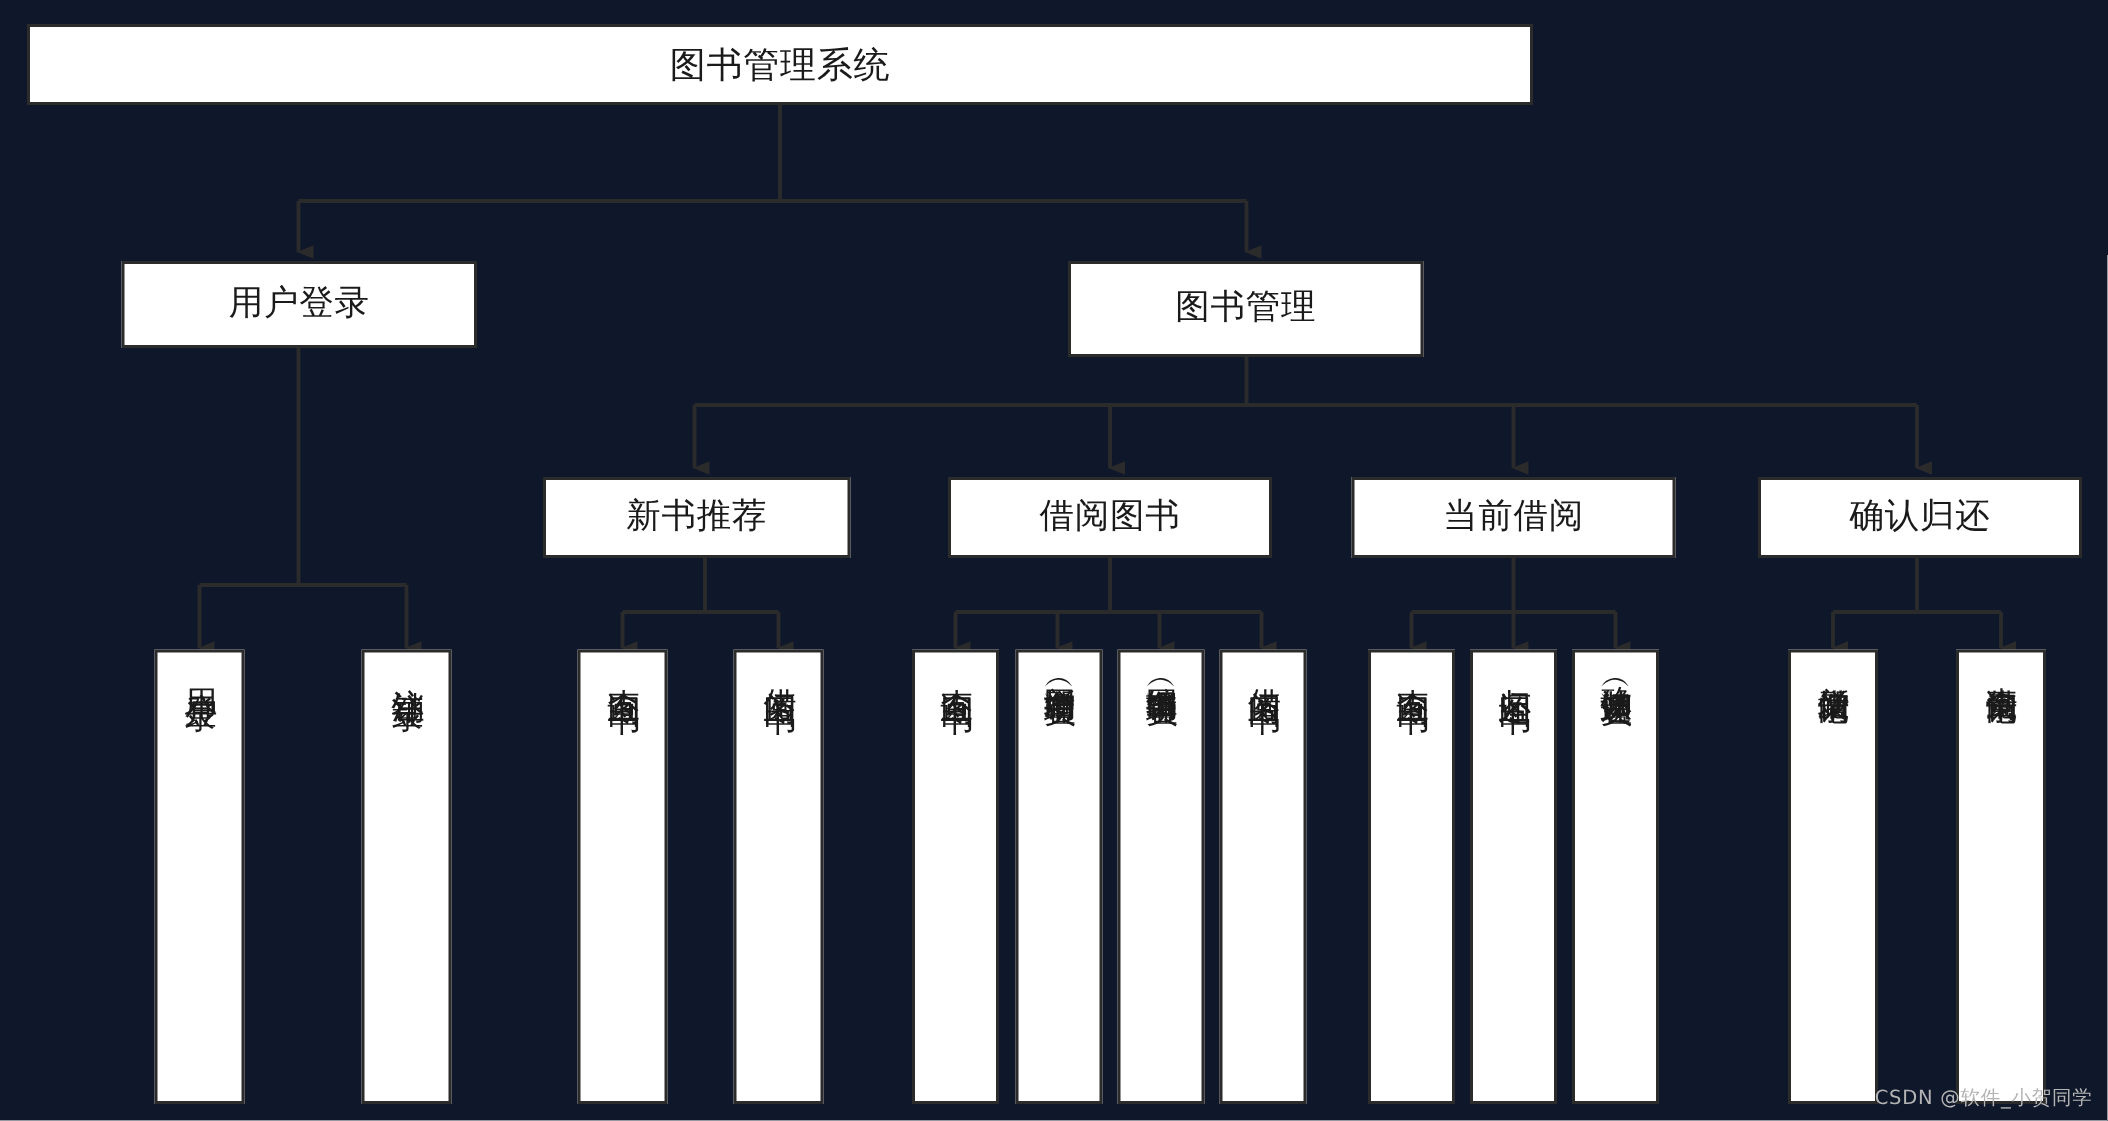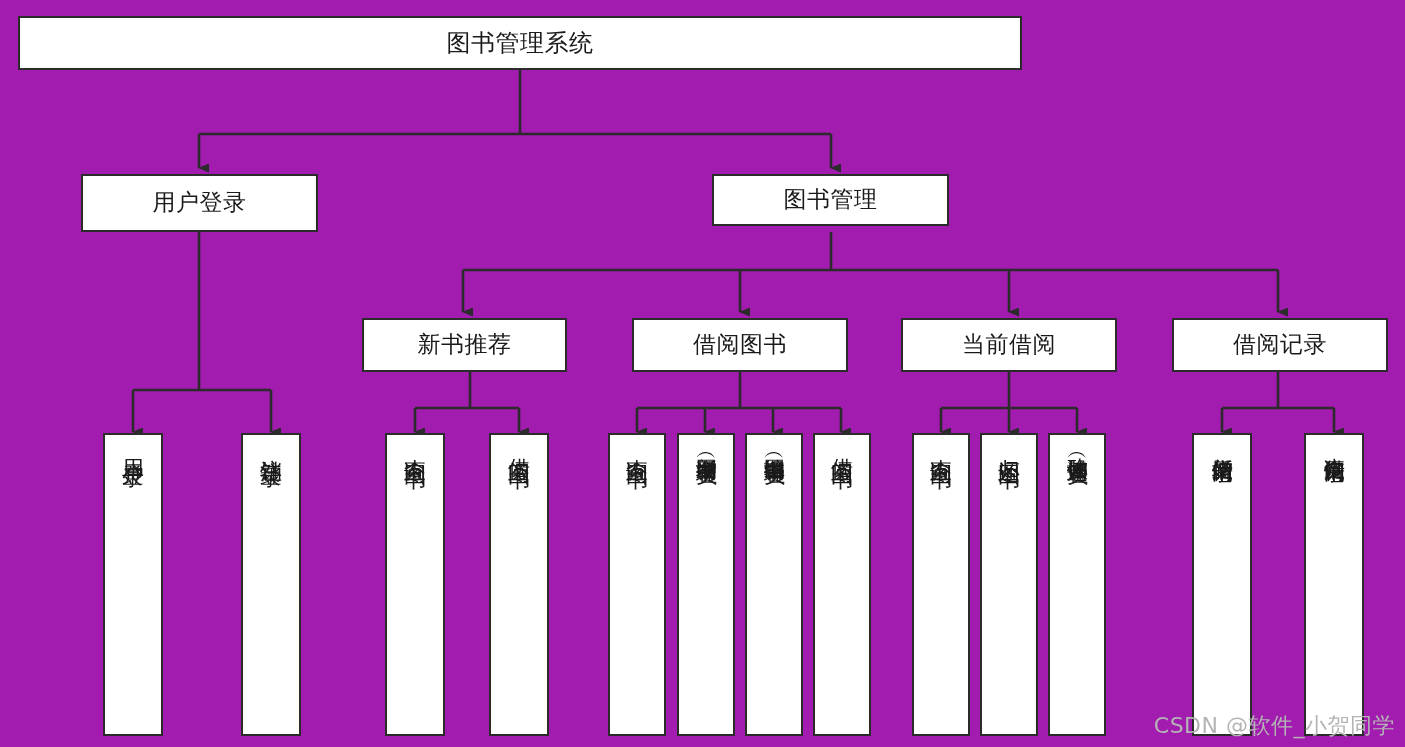--- a/index.html
+++ b/index.html
@@ -8,21 +8,21 @@
     padding: 0;
     background: #ffffff;
   }
   body {
     font-family: "DejaVu Sans", "Liberation Sans", sans-serif;
   }
   #diagram-root {
     position: relative;
     width: 1405px;
     height: 747px;
-    background: #a21caf;
+    background: #0f172a;
     overflow: hidden;
   }
   #edges-layer {
     position: absolute;
     left: 0;
     top: 0;
     width: 1405px;
     height: 747px;
     pointer-events: none;
   }
@@ -65,21 +65,21 @@
     white-space: nowrap;
   }
   .node.vert.tall-text .node-label {
     font-size: 21px;
     letter-spacing: 1px;
   }
   #watermark {
     position: absolute;
     right: 10px;
     bottom: 6px;
-    font-size: 22px;
+    font-size: 13px;
     color: #b4b4b4;
     letter-spacing: 0.5px;
     white-space: nowrap;
     font-family: "DejaVu Sans", "Liberation Sans", sans-serif;
   }
 </style>
 </head>
 <body>
 
 <div id="diagram-root">
@@ -135,38 +135,38 @@
   </svg>
 
   <div class="node horiz" id="node-root" style="left:18px; top:16px; width:1004px; height:54px;">
     <span class="node-label">图书管理系统</span>
   </div>
 
   <div class="node horiz" style="left:81px; top:174px; width:237px; height:58px;">
     <span class="node-label">用户登录</span>
   </div>
 
-  <div class="node horiz" style="left:712px; top:174px; width:237px; height:52px;">
+  <div class="node horiz" style="left:712px; top:174px; width:237px; height:64px;">
     <span class="node-label">图书管理</span>
   </div>
 
   <div class="node horiz" style="left:362px; top:318px; width:205px; height:54px;">
     <span class="node-label">新书推荐</span>
   </div>
 
   <div class="node horiz" style="left:632px; top:318px; width:216px; height:54px;">
     <span class="node-label">借阅图书</span>
   </div>
 
   <div class="node horiz" style="left:901px; top:318px; width:216px; height:54px;justify-content:center;">
     <span class="node-label">当前借阅</span>
   </div>
 
   <div class="node horiz" style="left:1172px; top:318px; width:216px; height:54px;">
-    <span class="node-label">借阅记录</span>
+    <span class="node-label">确认归还</span>
   </div>
 
   <div class="node vert" style="left:103px; top:433px; width:60px; height:303px;">
     <span class="node-label">用户登录</span>
   </div>
 
   <div class="node vert" style="left:241px; top:433px; width:60px; height:303px;">
     <span class="node-label">注销登录</span>
   </div>
 

